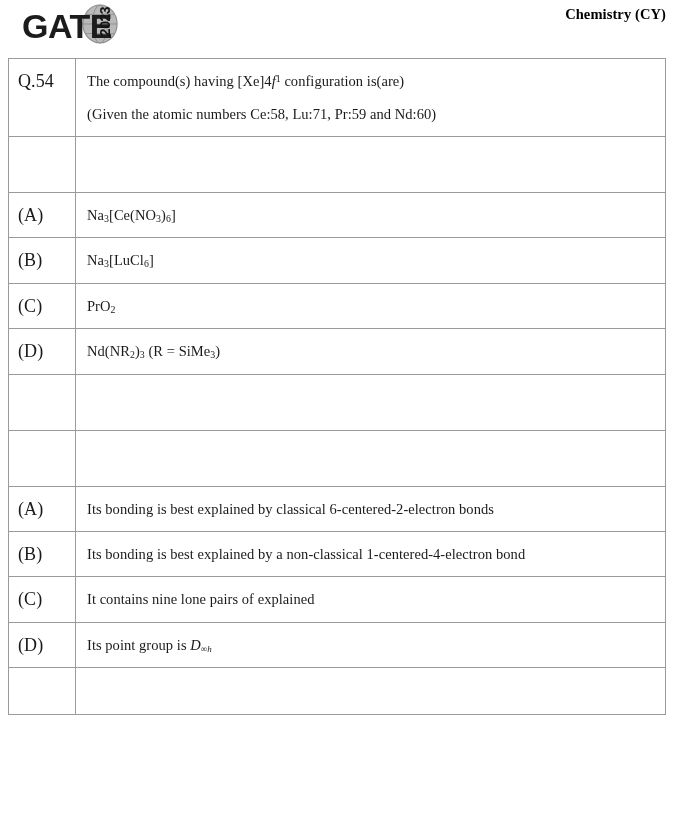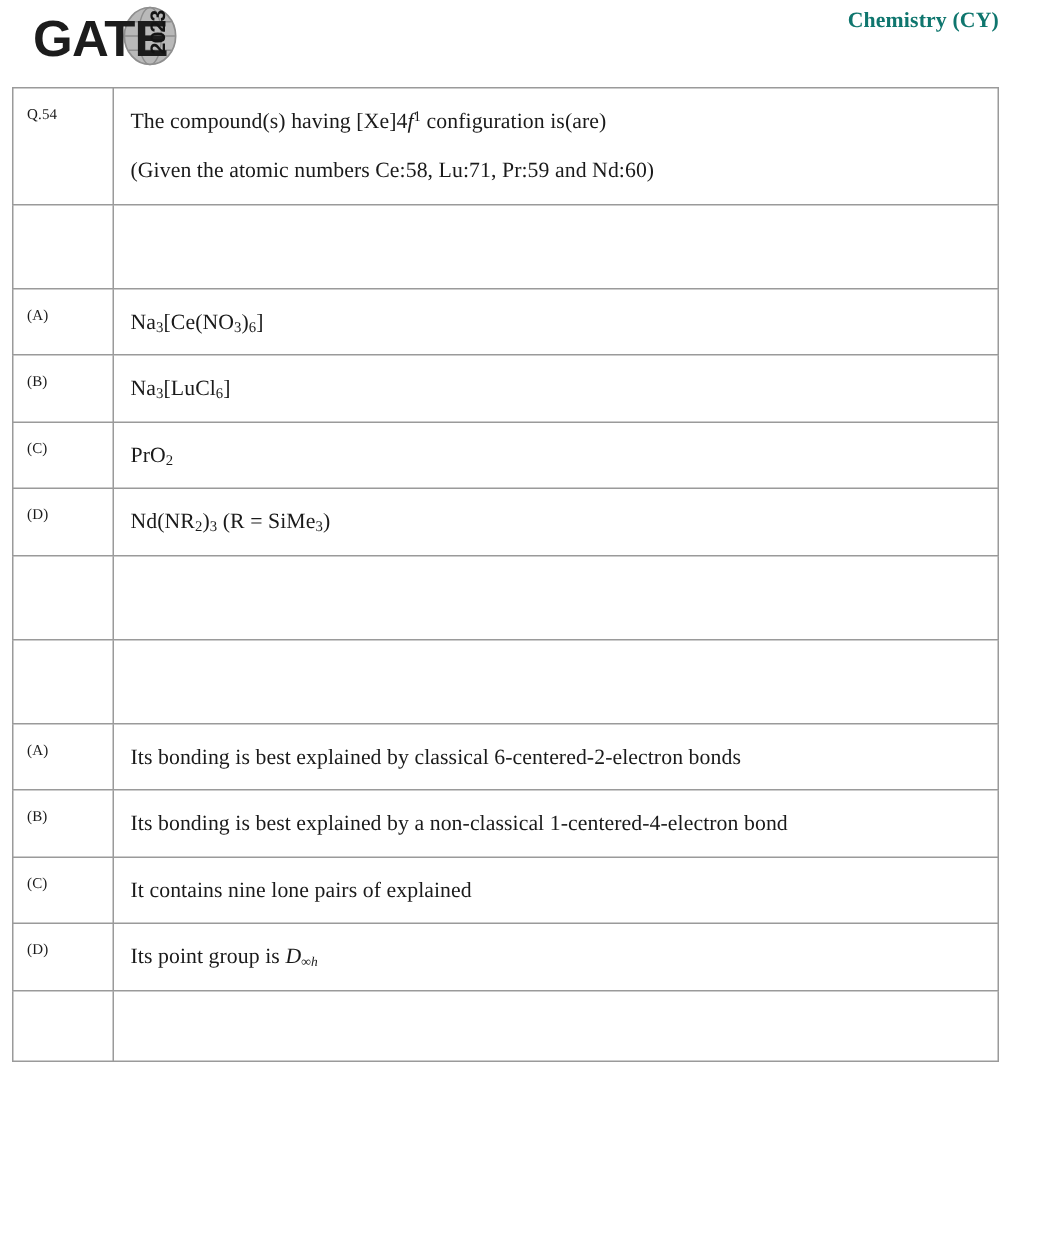--- a/index.html
+++ b/index.html
@@ -68,21 +68,21 @@
     transform: rotate(180deg);
     letter-spacing: -0.5px;
   }
   .header-right {
     position: absolute;
     right: 34px;
     top: 6px;
     font-family: "Liberation Serif", "DejaVu Serif", serif;
     font-weight: bold;
     font-size: 14.5px;
-    color: #0f766e;
+    color: #000000;
     letter-spacing: 0.1px;
   }
 
   
   .qtable {
     position: absolute;
     left: 8px;
     top: 58px;
     width: 658px;
     border-collapse: collapse;
@@ -90,21 +90,21 @@
   }
   .qtable td {
     border: 1px solid #9a9a9a;
     vertical-align: top;
     padding: 0;
   }
   .col-label {
     width: 67px;
   }
   .cell-label {
-    font-size: 10px;
+    font-size: 18px;
     line-height: 1.3;
     padding: 11px 0 10px 9px;
     letter-spacing: 0.1px;
     color: #1a1a1a;
   }
   .cell-body {
     font-size: 14.5px;
     line-height: 1.55;
     padding: 11px 10px 10px 11px;
     color: #1a1a1a;

